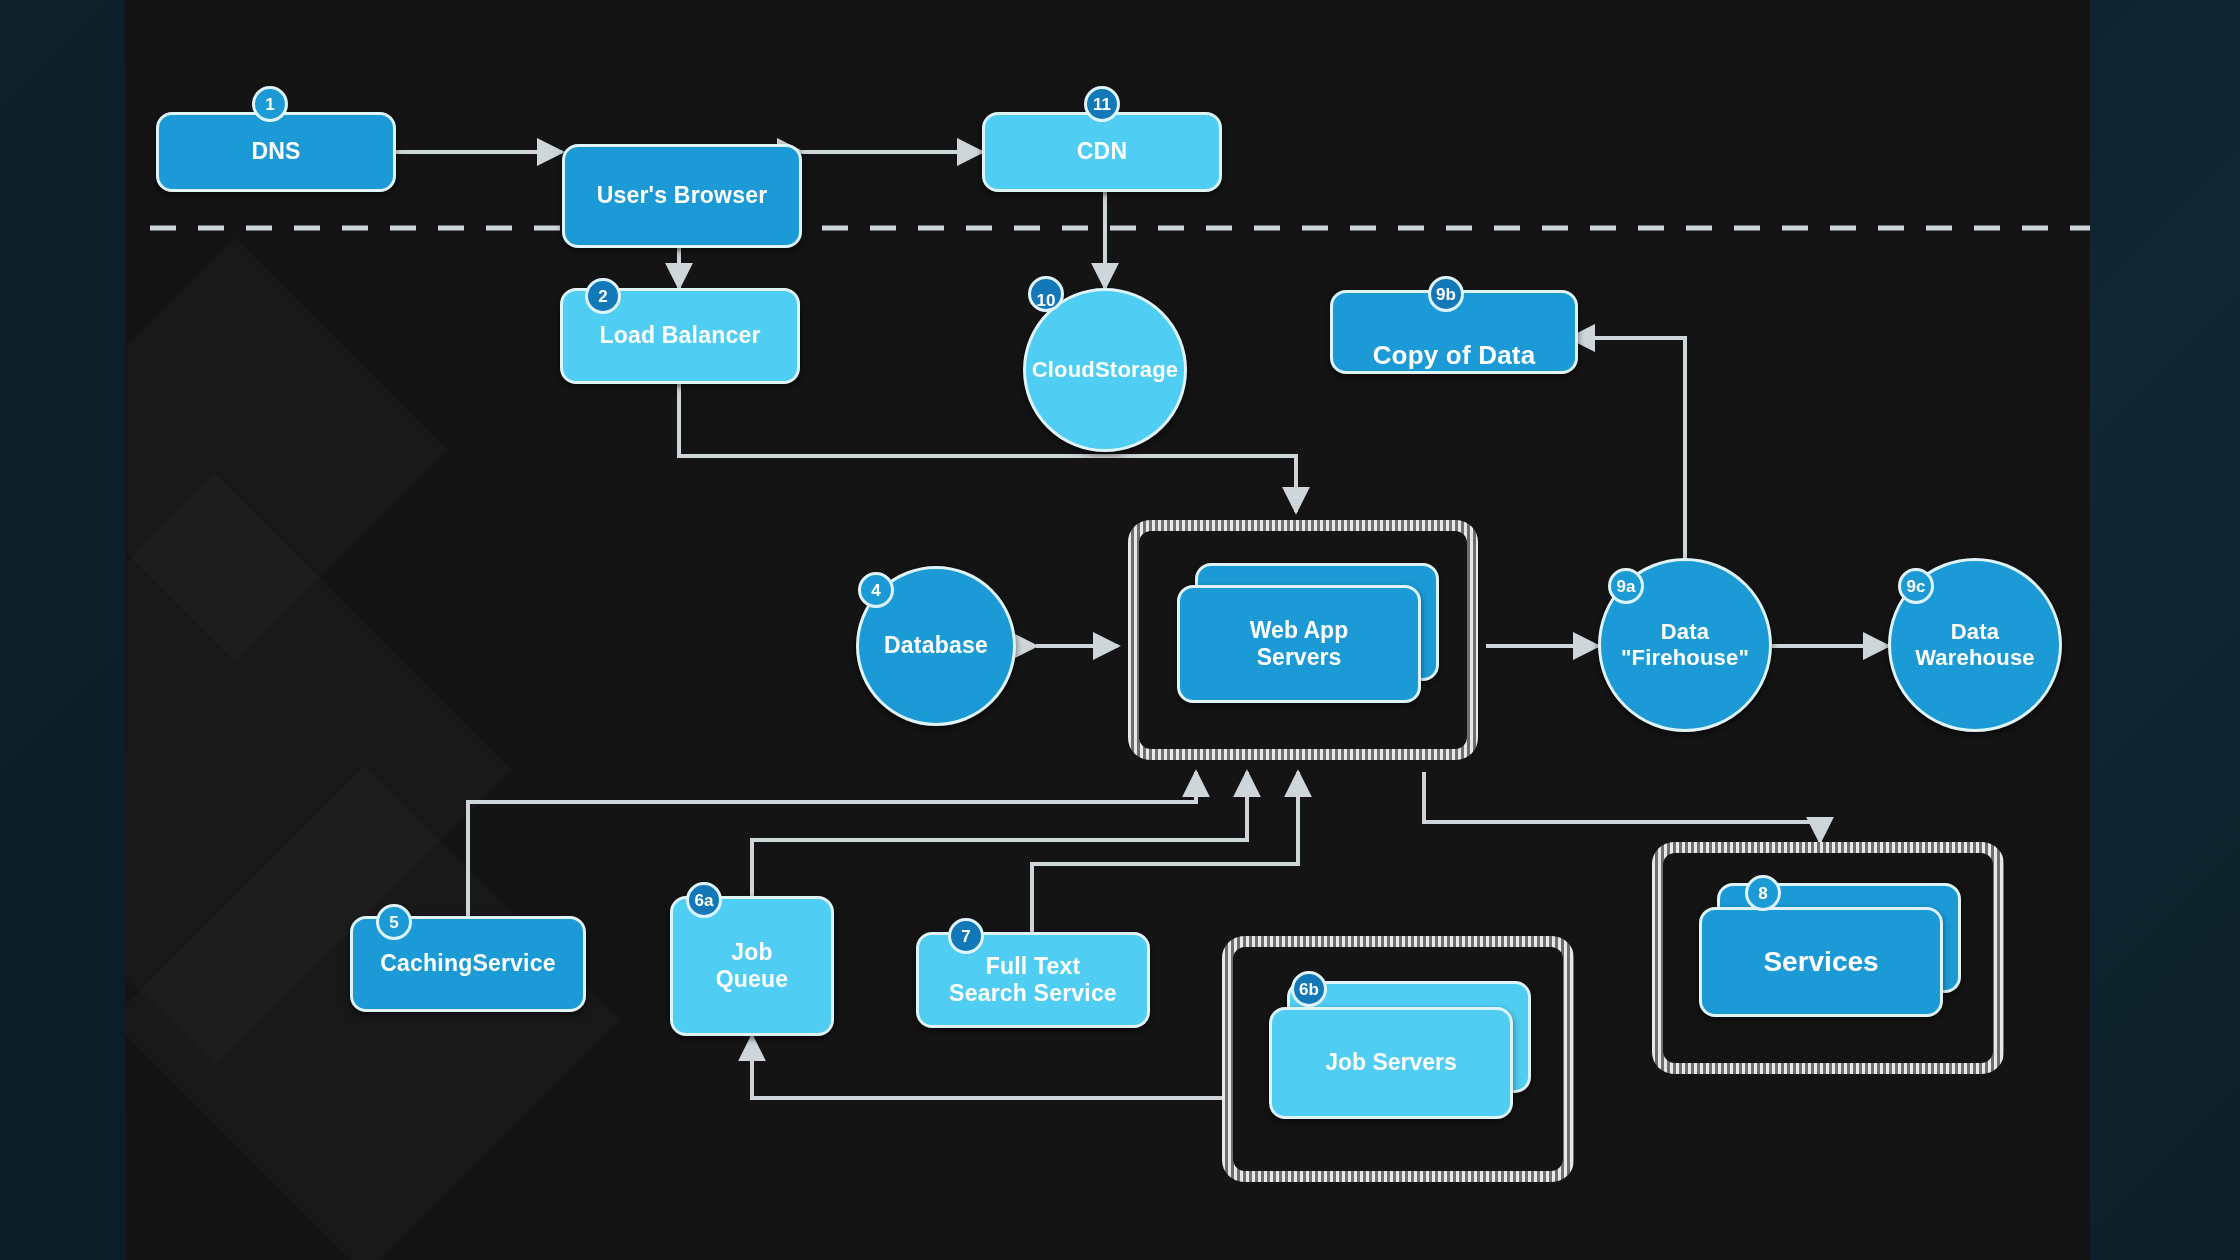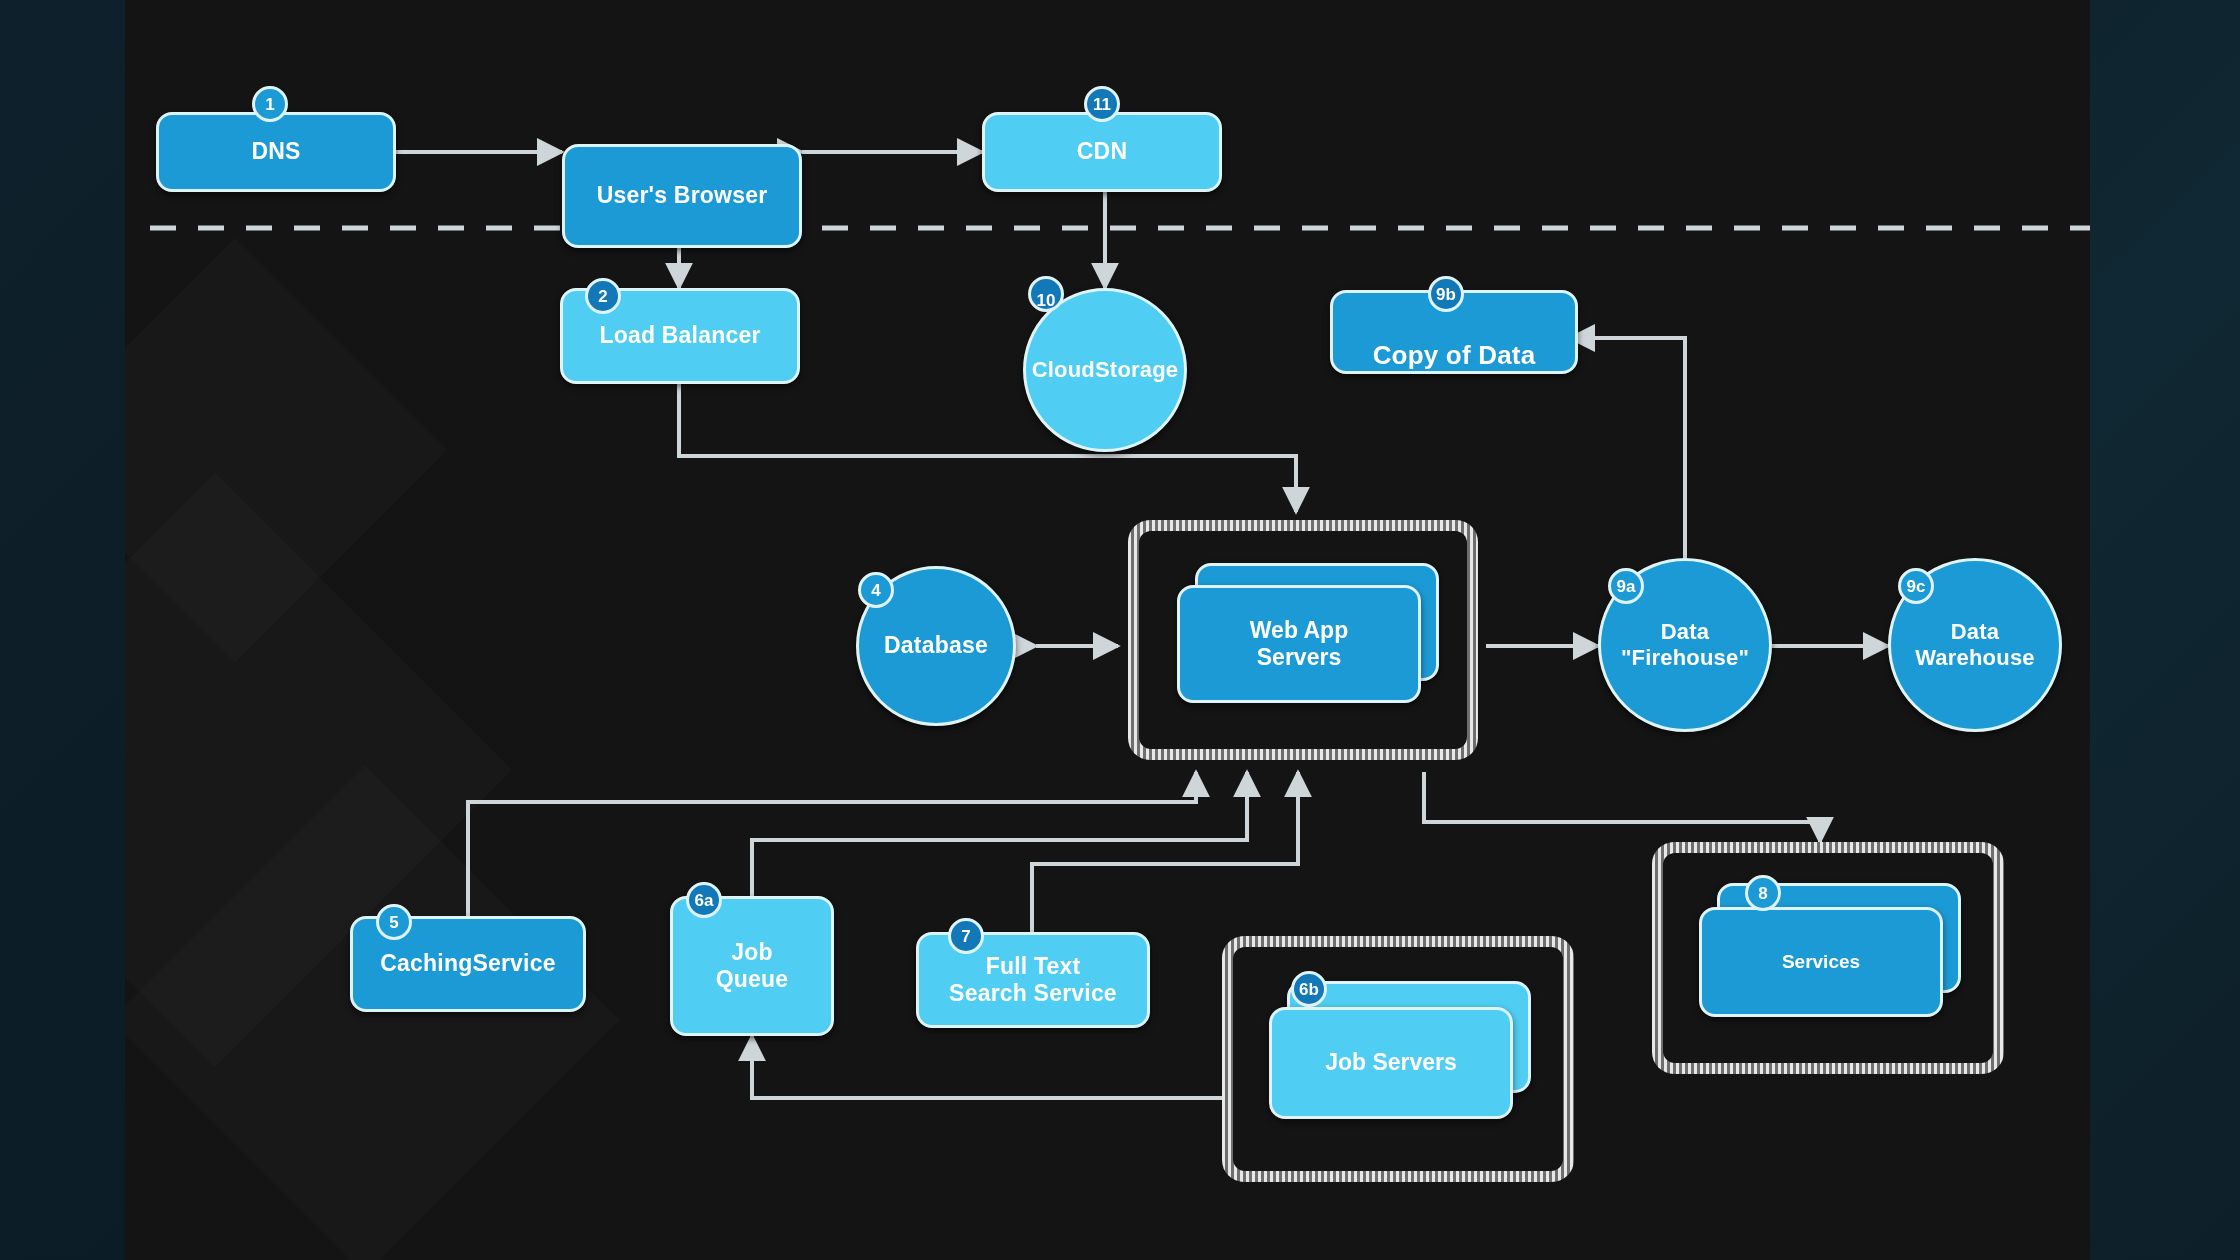--- a/index.html
+++ b/index.html
@@ -285,21 +285,21 @@
       <div class="badge badge-dark" style="left:58px; top:24px;">
         <span>6b</span>
       </div>
     </div>
   </div>
 
   <div class="cluster" style="left:1652px; top:842px; width:352px; height:232px;">
     <div class="cluster-inner">
       <div class="stack" style="left:36px; top:30px; width:264px; height:136px;">
         <div class="back fill-mid" style="left:18px; top:0; width:244px; height:110px;"></div>
-        <div class="front fill-mid" style="left:0; top:24px; width:244px; height:110px; font-size:19px;">
+        <div class="front fill-mid" style="left:0; top:24px; width:244px; height:110px; font-size:28px;">
           <span>Services</span>
         </div>
       </div>
       <div class="badge badge-mid" style="left:82px; top:22px;">
         <span>8</span>
       </div>
     </div>
   </div>
 
 </div>

